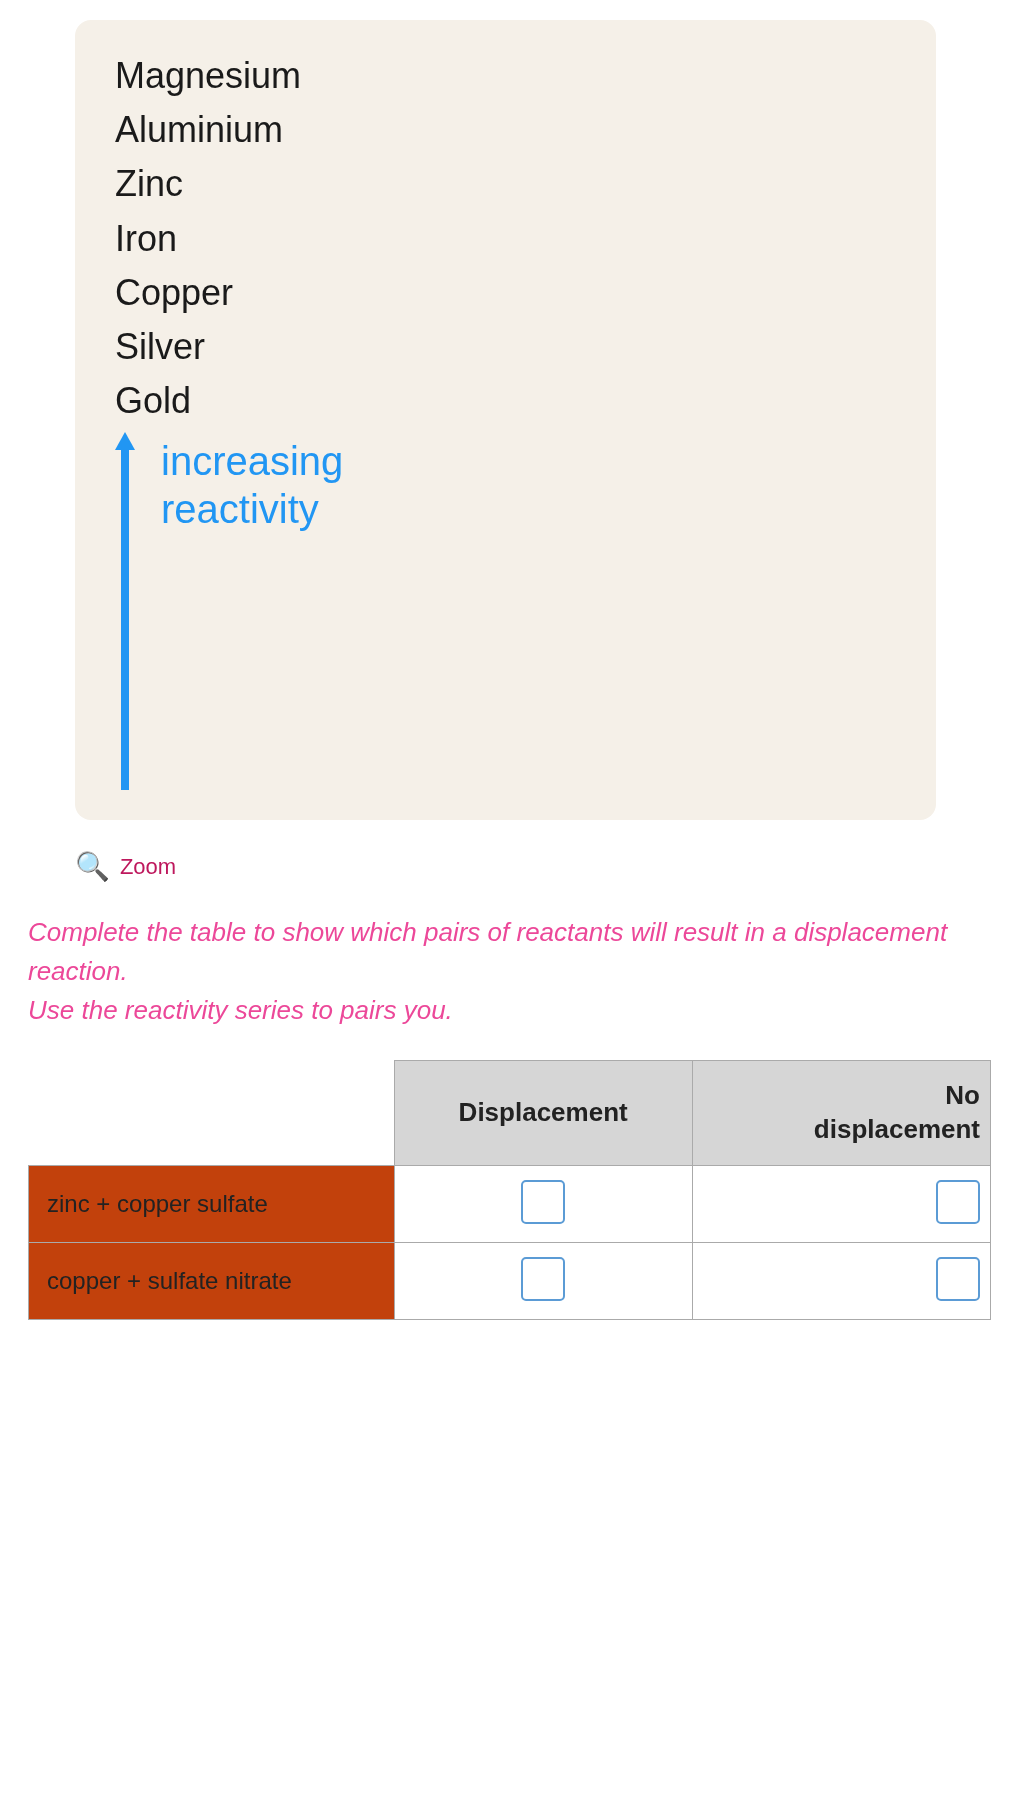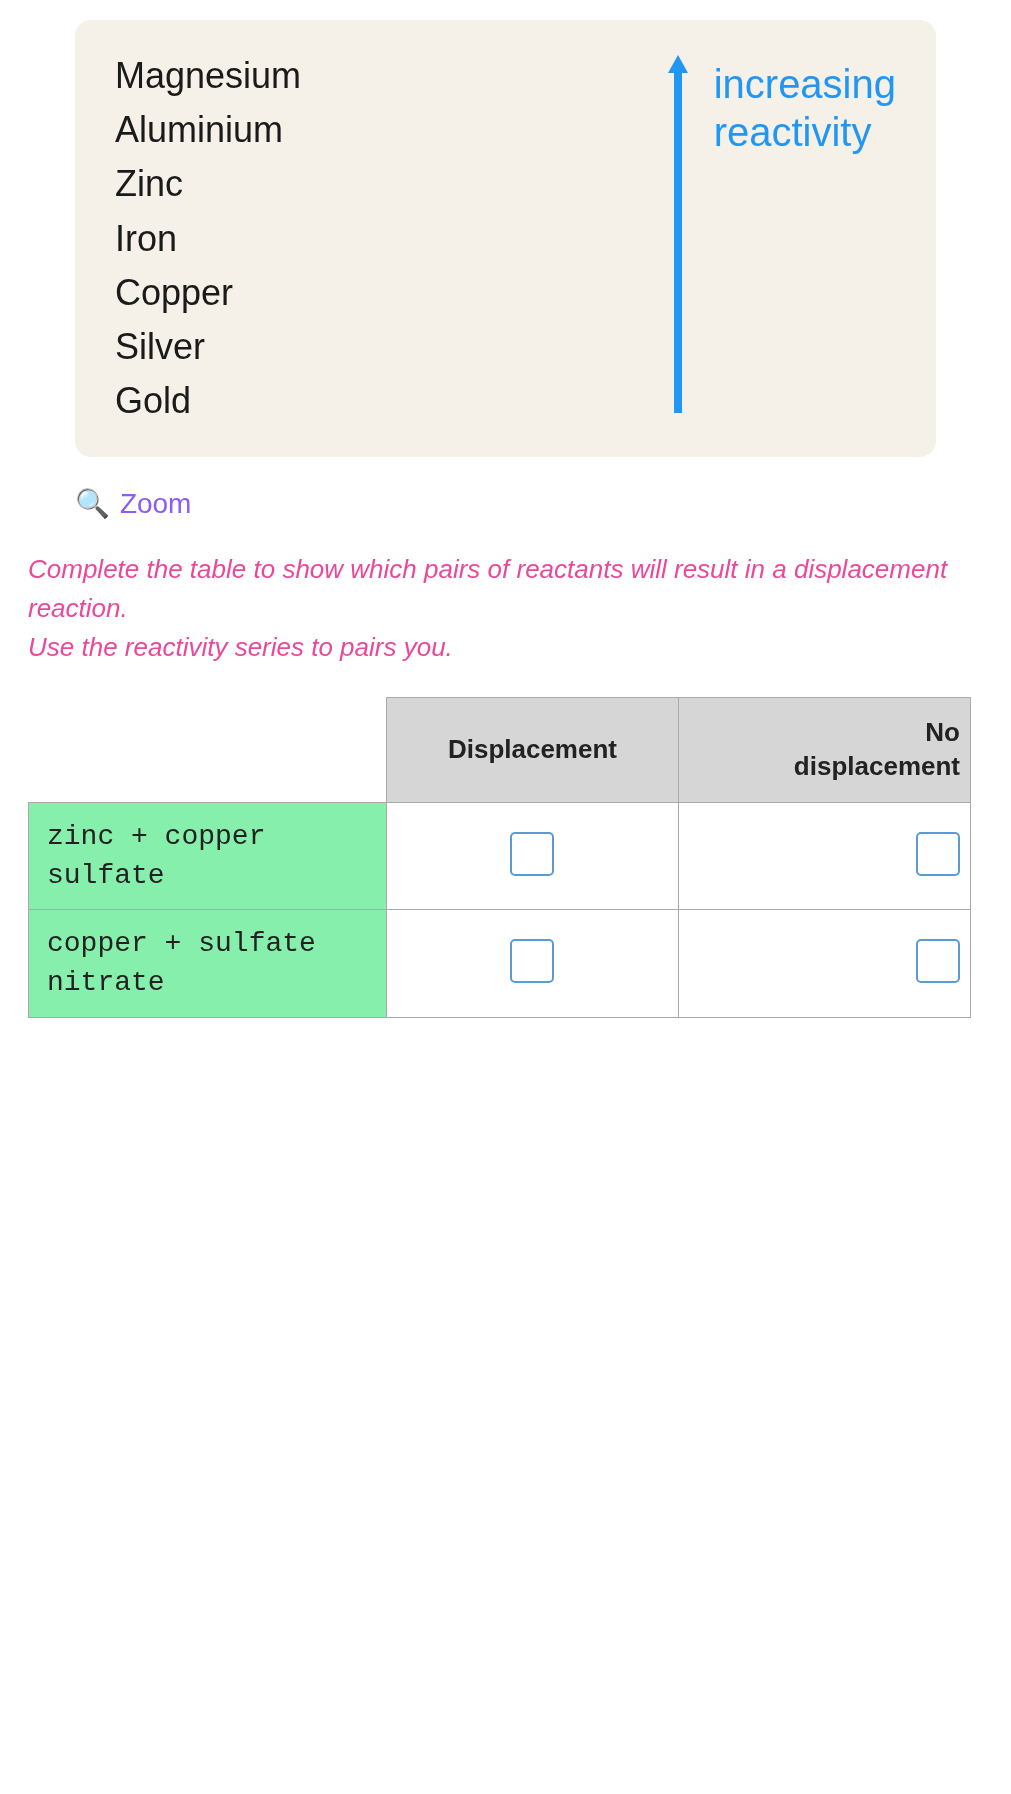--- a/index.html
+++ b/index.html
@@ -15,20 +15,21 @@
       min-height: 1794px;
       overflow-x: hidden;
     }
 
     .diagram-container {
       background: #f5f0e8;
       border-radius: 16px;
       margin: 20px 75px 30px 75px;
       padding: 30px 40px 30px 40px;
       display: flex;
+      flex-direction: column;
       align-items: flex-start;
       justify-content: space-between;
       min-height: 420px;
     }
 
     .metals-list {
       display: flex;
       flex-direction: column;
       gap: 2px;
     }
@@ -88,35 +89,35 @@
       gap: 10px;
       margin: 10px 75px 30px 75px;
     }
 
     .zoom-icon {
       color: #1565C0;
       font-size: 28px;
     }
 
     .zoom-label {
-      font-size: 28px;
-      color: #8b5cf6;
+      font-size: 22px;
+      color: #be185d;
       font-weight: 500;
     }
 
     .instructions {
       margin: 10px 28px 30px 28px;
       font-size: 26px;
       color: #ec4899;
       line-height: 1.5;
       font-style: italic;
     }
 
     .table-wrapper {
-      margin: 0 40px 40px 28px;
+      margin: 0 20px 40px 28px;
     }
 
     table {
       border-collapse: collapse;
       width: 100%;
       table-layout: fixed;
     }
 
     th, td {
       border: 1.5px solid #aaa;
@@ -150,26 +151,25 @@
 
     th.col-displacement, th.col-nodisplacement {
       font-size: 26px;
       font-weight: 600;
       color: #222;
       line-height: 1.3;
       background: #d6d6d6;
     }
 
     td.col-label {
-      font-size: 28px;
+      font-size: 24px;
       color: #222;
       line-height: 1.4;
-      background: #86efac;
+      background: #c2410c;
       text-align: left;
-      font-family: Liberation Mono, monospace;
     }
 
     td.col-displacement, td.col-nodisplacement {
       background: #fff;
     }
 
     .checkbox-box {
       width: 44px;
       height: 44px;
       border: 2.5px solid #5b9bd5;

